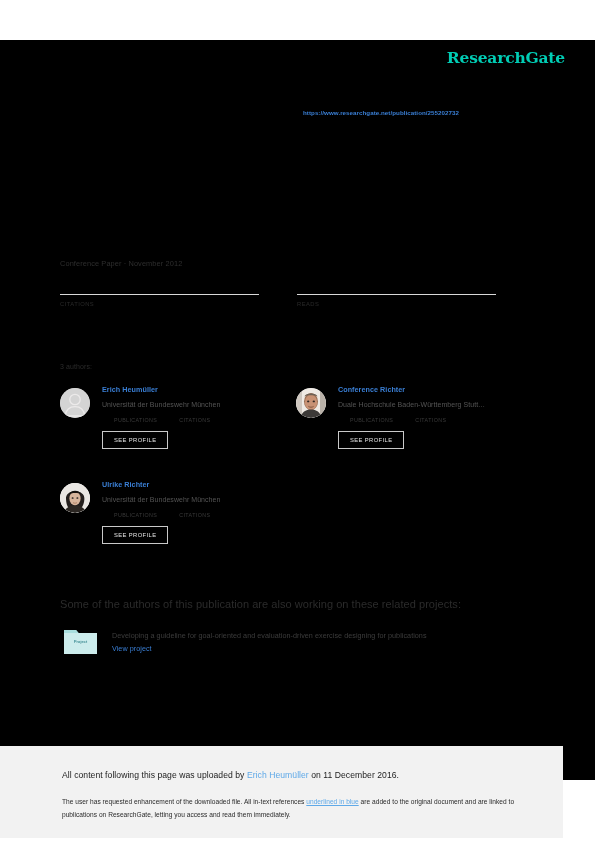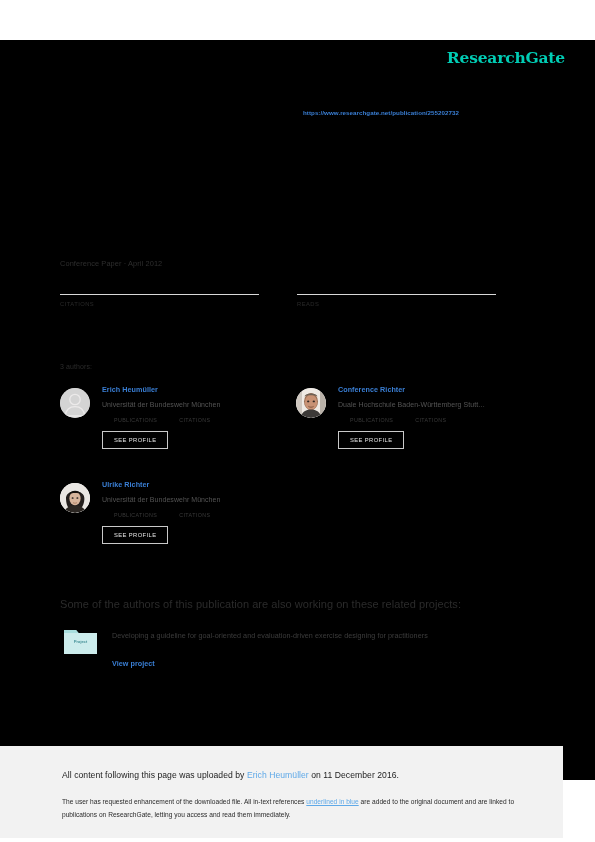--- a/index.html
+++ b/index.html
@@ -242,23 +242,23 @@
     width: 418px;
   }
   .project-title {
     font-size: 7.2px;
     color: #3d3d3d;
     letter-spacing: 0.05px;
     white-space: nowrap;
     line-height: 10px;
   }
   .project-link {
-    margin-top: 18px;
+    margin-top: 3px;
     font-size: 7.2px;
-    font-weight: bold;
+    font-weight: normal;
     color: #3a7fd5;
     letter-spacing: 0.05px;
     cursor: pointer;
   }
 
   
   .footer {
     position: absolute;
     left: 0; top: 746px;
     width: 563px;
@@ -305,21 +305,21 @@
 
 <div class="page-black">
 
   <div class="brand">ResearchGate</div>
 
   <div class="article-url">https://www.researchgate.net/publication/255202732</div>
 
   <div class="hidden-title"></div>
   <div class="hidden-sub"></div>
 
-  <div class="paper-meta">Conference Paper · April 2012</div>
+  <div class="paper-meta">Conference Paper · November 2012</div>
 
   <div class="metrics">
     <div class="metric left">
       <div class="metric-value"></div>
       <div class="metric-rule"></div>
       <div class="metric-label">CITATIONS</div>
     </div>
     <div class="metric right">
       <div class="metric-value"></div>
       <div class="metric-rule"></div>
@@ -419,21 +419,21 @@
   <div class="project-row">
     <div class="folder-icon">
       <svg viewBox="0 0 35 29" width="35" height="29" aria-hidden="true">
         <path d="M1 4 L13 4 L15.6 7 L34 7 L34 28 L1 28 Z" fill="#bfe6e6"></path>
         <path d="M1 7 L34 7 L34 28 L1 28 Z" fill="#ccecec"></path>
         <path d="M1 4 L13 4 L15.6 7 L1 7 Z" fill="#a9dede"></path>
       </svg>
       <div class="f-label">Project</div>
     </div>
     <div class="project-text">
-      <div class="project-title">Developing a guideline for goal-oriented and evaluation-driven exercise designing for practitioners</div>
+      <div class="project-title">Developing a guideline for goal-oriented and evaluation-driven exercise designing for publications</div>
       <div class="project-link">View project</div>
     </div>
   </div>
 
 </div>
 
 <div class="footer">
   <div class="footer-main"><span>All content following this page was uploaded by </span><span class="fl">Erich Heumüller</span><span> on 11 December 2016.</span></div>
   <div class="footer-note"><span>The user has requested enhancement of the downloaded file. All in-text references </span><span class="fl-underline">underlined in blue</span><span> are added to the original document and are linked to publications on ResearchGate, letting you access and read them immediately.</span></div>
 </div>

